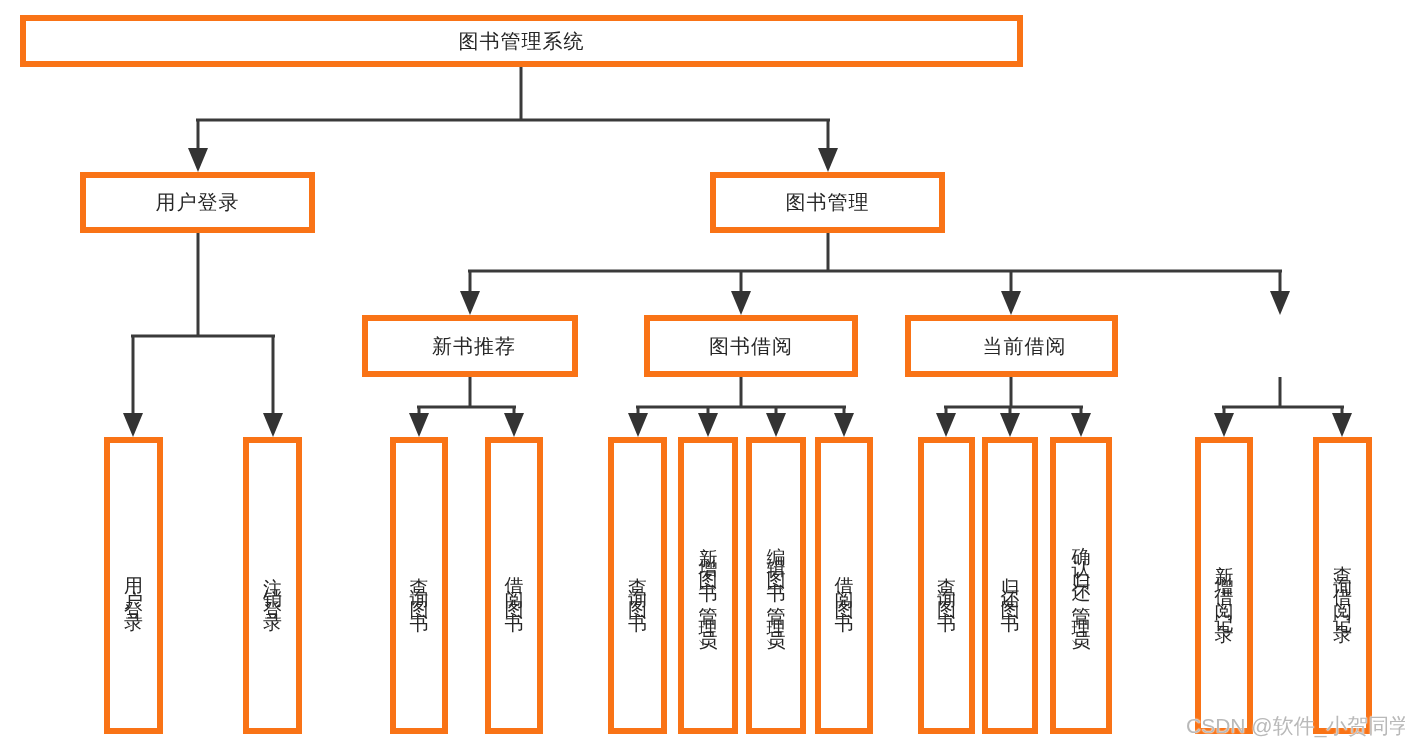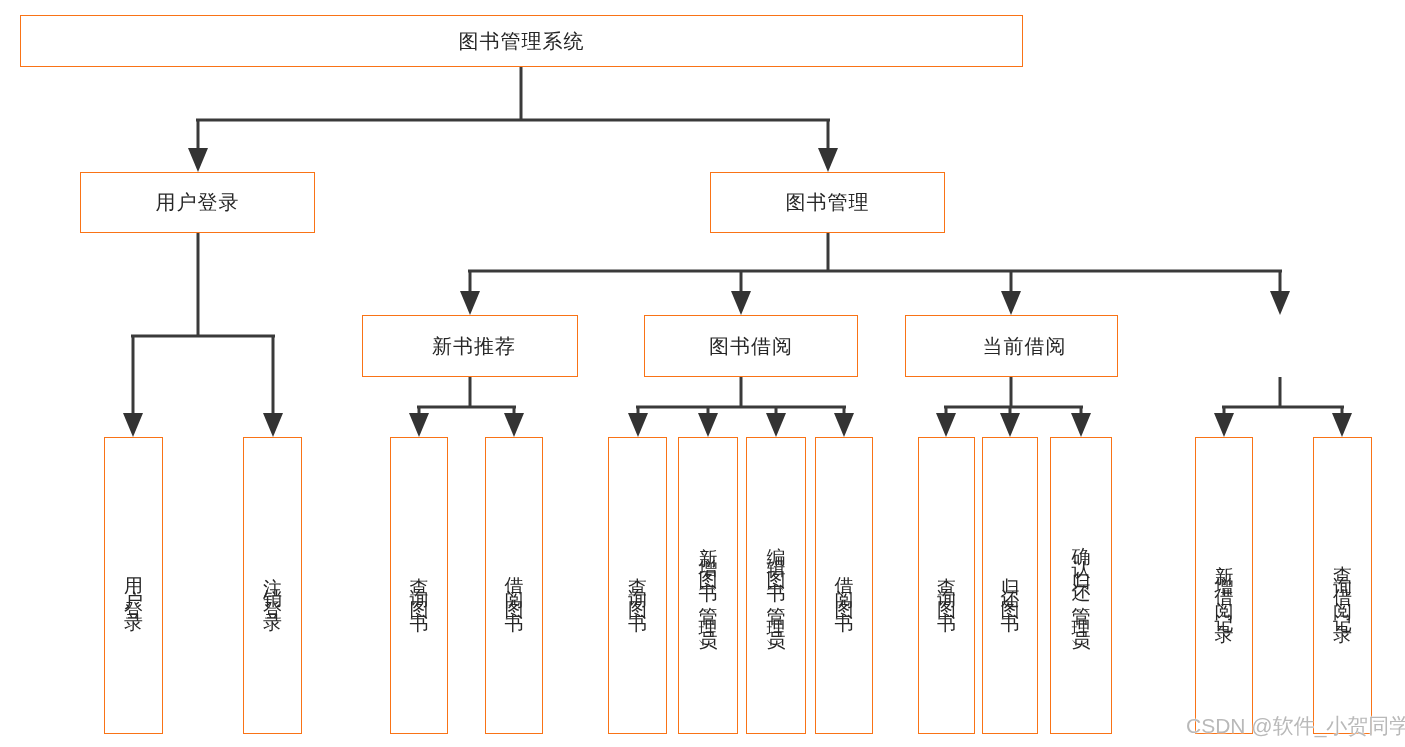--- a/index.html
+++ b/index.html
@@ -16,21 +16,21 @@
     left: 0; top: 0;
     width: 1405px; height: 747px;
     z-index: 1;
   }
   #connectors line { stroke: #3a3a3a; stroke-width: 3; }
   #connectors path { fill: #333333; stroke: none; }
   .node {
     position: absolute;
     box-sizing: border-box;
     background: #ffffff;
-    border: 1px solid #f97316;
+    border: 6px solid #f97316;
     display: flex;
     align-items: center;
     justify-content: center;
     z-index: 2;
     color: #262626;
   }
   .hnode span {
     font-size: 20px;
     letter-spacing: 1px;
     white-space: nowrap;

